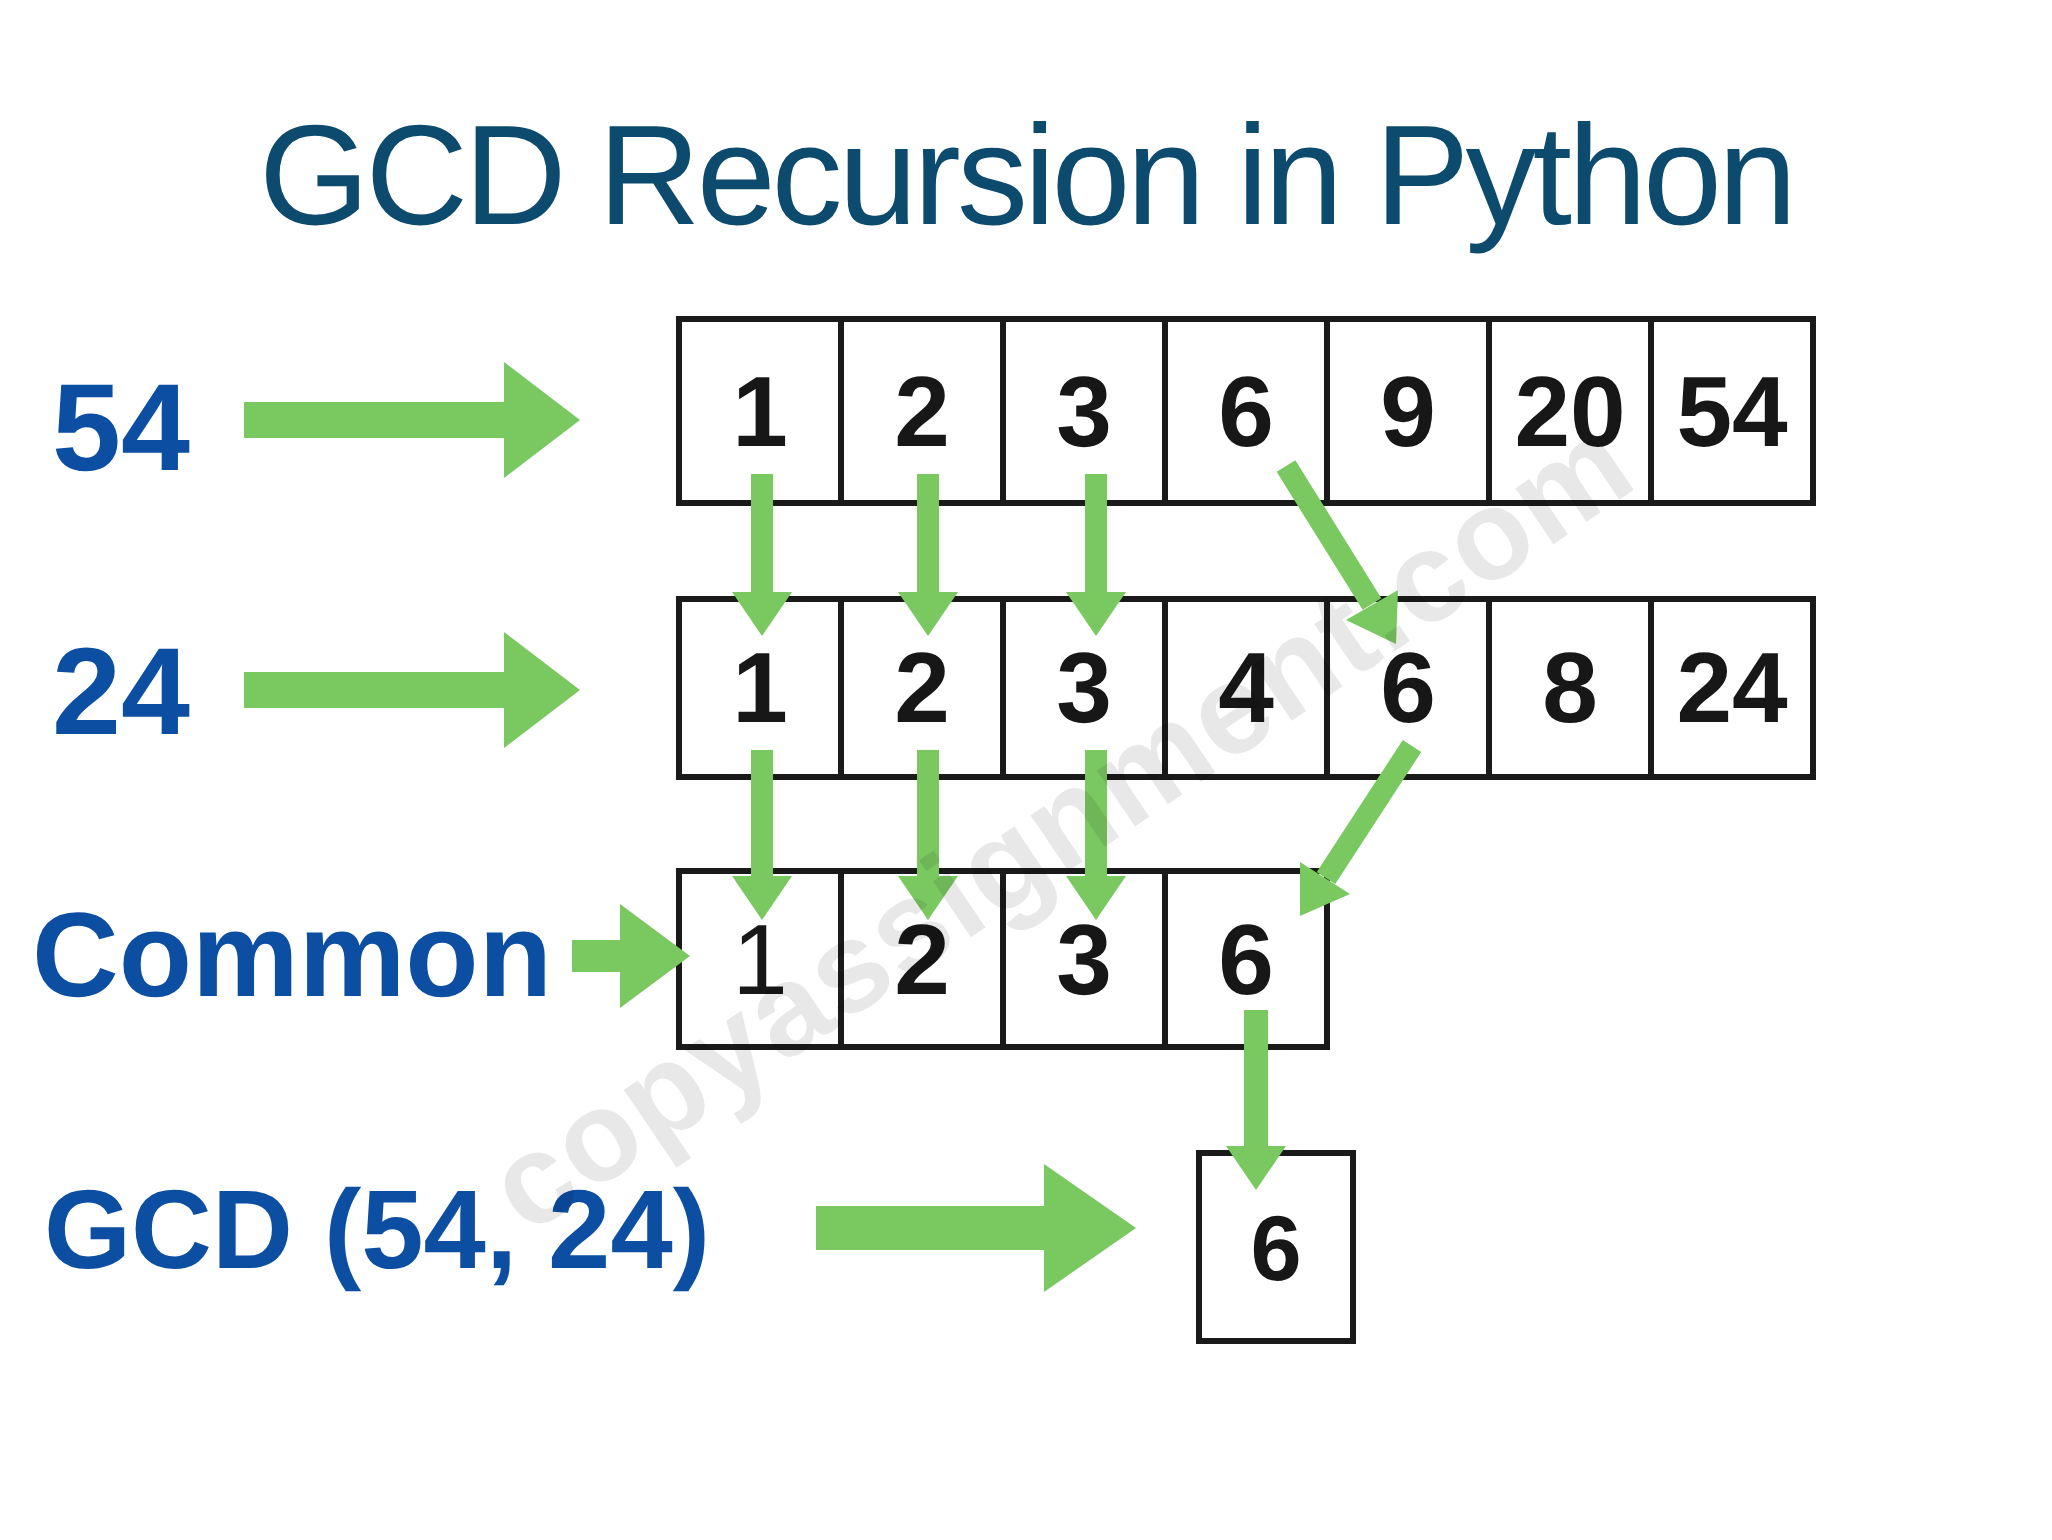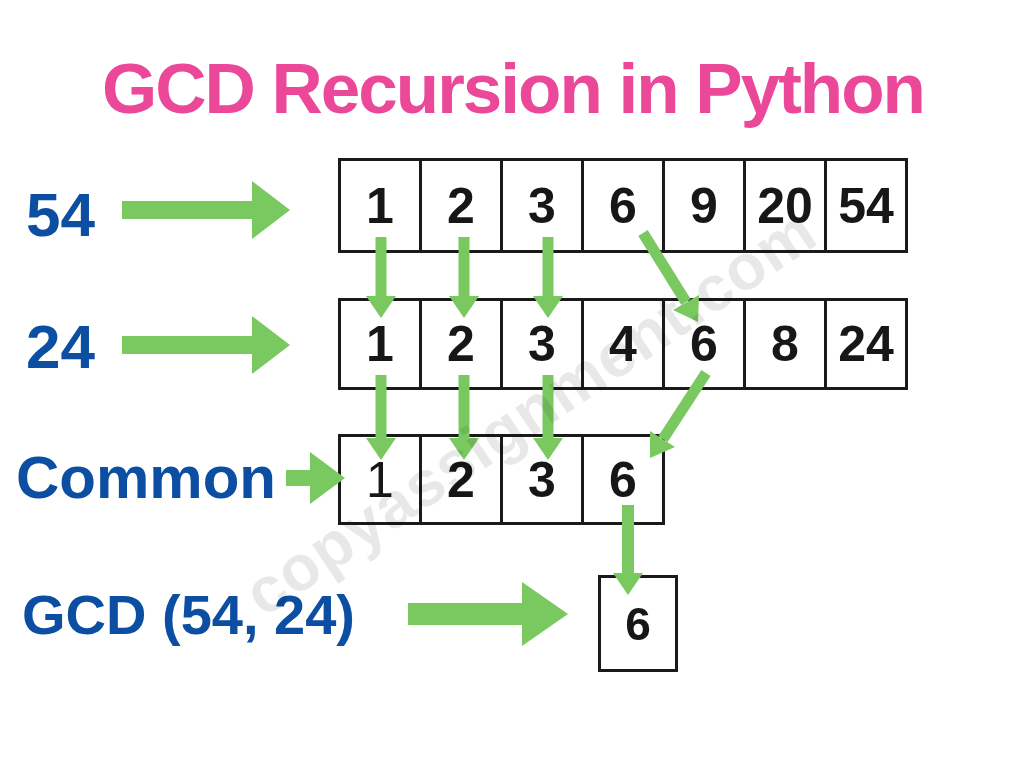--- a/index.html
+++ b/index.html
@@ -14,22 +14,22 @@
   .canvas{
     position:relative;
     width:1026px;height:770px;
     background:#ffffff;
     overflow:hidden;
     font-family:"Liberation Sans","DejaVu Sans",sans-serif;
   }
   .title{
     position:absolute;left:0;top:40px;width:1026px;height:96px;
     display:flex;align-items:center;justify-content:center;
-    font-size:71px;font-weight:700;letter-spacing:-2px;
-    color:#ec4899;white-space:nowrap;
+    font-size:71px;font-weight:400;letter-spacing:-2px;
+    color:#0c4a6e;white-space:nowrap;
   }
   .rowlabel{
     position:absolute;display:flex;align-items:center;
     font-weight:800;color:var(--blue);white-space:nowrap;line-height:1;
   }
   .label-54{left:26px;top:180px;height:70px;font-size:62px;}
   .label-24{left:26px;top:312px;height:70px;font-size:62px;}
   .label-common{left:16px;top:443px;height:70px;font-size:60px;}
   .label-gcd{left:22px;top:580px;height:70px;font-size:56px;}
   .boxrow{

